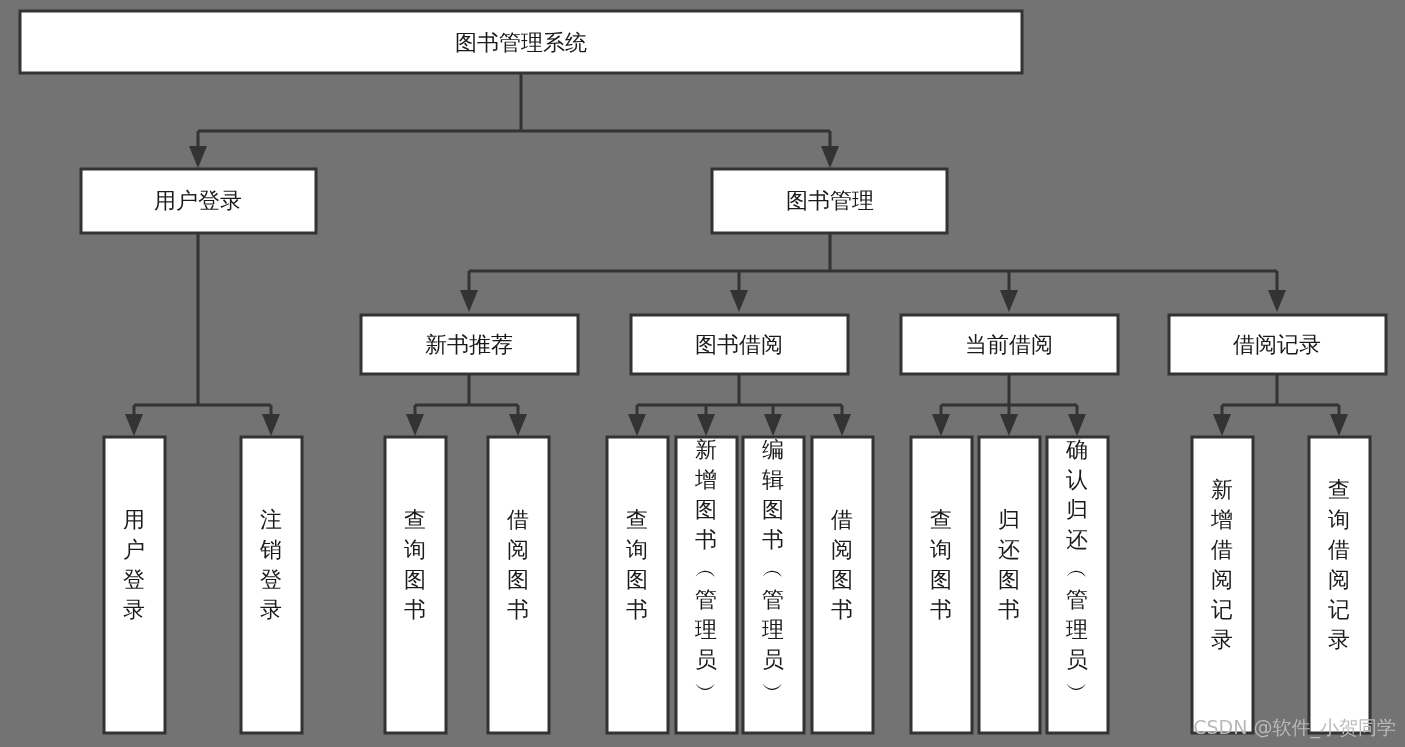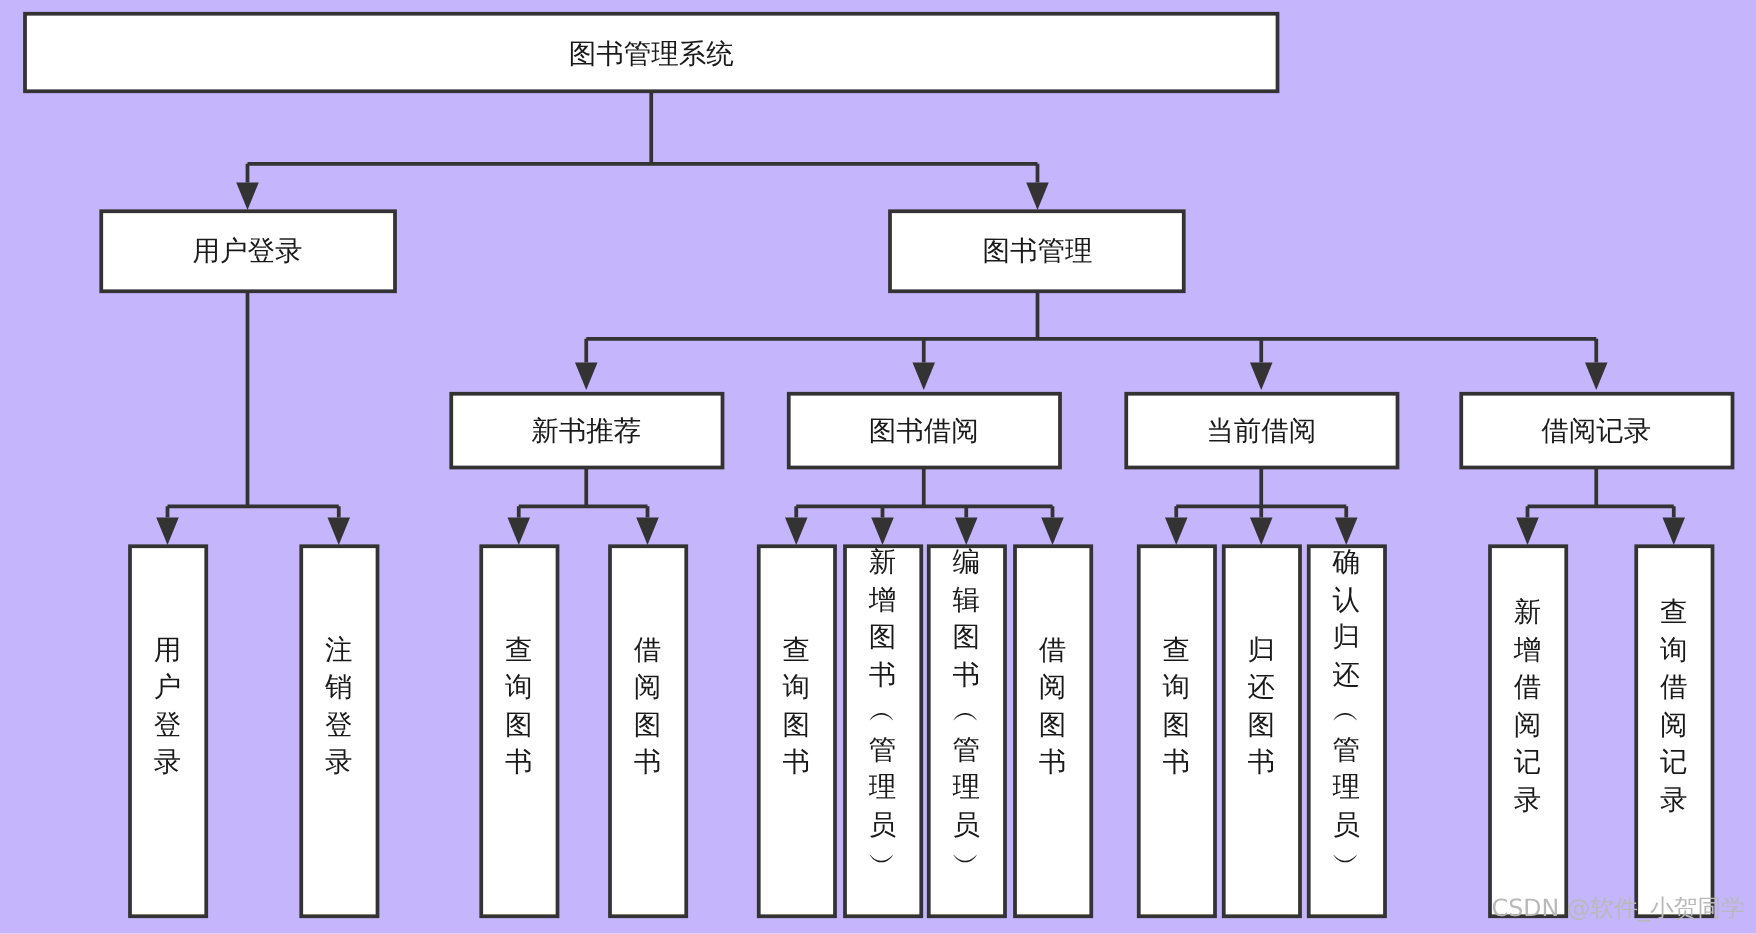--- a/index.html
+++ b/index.html
@@ -8,21 +8,21 @@
     padding: 0;
     background: #ffffff;
   }
   body {
     font-family: "DejaVu Sans", "Liberation Sans", sans-serif;
   }
   #diagram-root {
     position: relative;
     width: 1405px;
     height: 747px;
-    background: #c4b5fd;
+    background: #737373;
     overflow: hidden;
   }
   svg.diagram-canvas {
     position: absolute;
     top: 0;
     left: 0;
     width: 1405px;
     height: 747px;
     display: block;
   }

